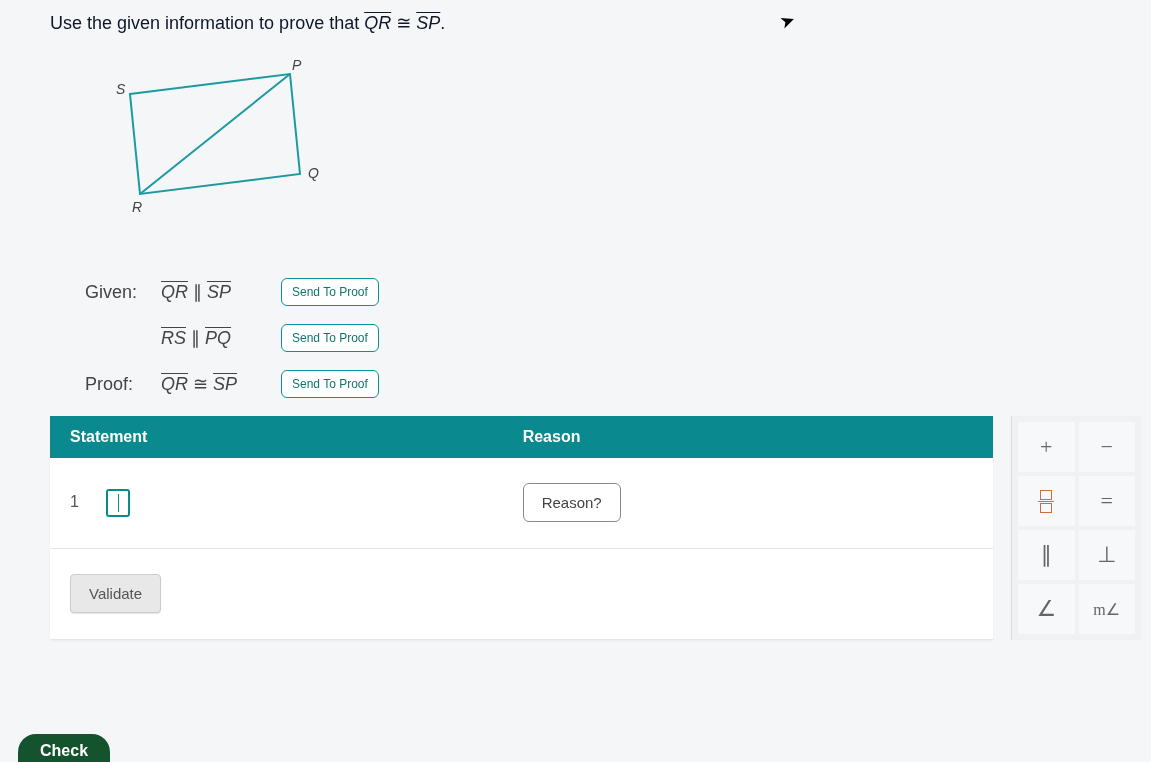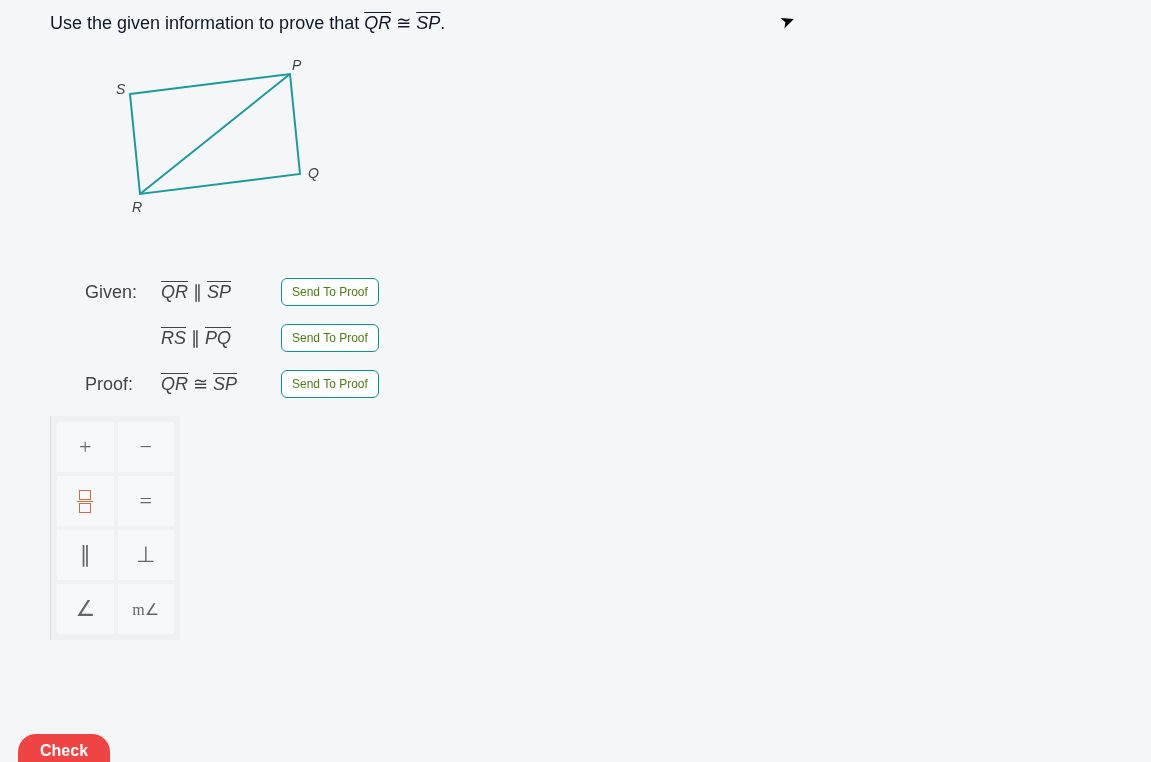--- a/index.html
+++ b/index.html
@@ -43,21 +43,21 @@
   .given-label {
     width: 70px;
     text-align: left;
     margin-right: 6px;
   }
   .given-expr {
     width: 110px;
   }
   .send-btn {
     border: 1px solid #0a9396;
-    color: #4d7c0f;
+    color: #0f766e;
     background: #fff;
     border-radius: 6px;
     padding: 6px 10px;
     font-size: 12px;
     cursor: pointer;
     margin-left: 10px;
   }
   .proof-area {
     display: flex;
     margin: 18px 10px 0 50px;
@@ -145,21 +145,21 @@
     justify-content: center;
     font-size: 22px;
     color: #666;
     cursor: pointer;
     font-family: "Times New Roman", serif;
   }
   .check-btn {
     position: absolute;
     bottom: 0;
     left: 18px;
-    background: #ef4444;
+    background: #14532d;
     color: #fff;
     border: none;
     border-radius: 18px 18px 0 0;
     padding: 8px 22px 2px 22px;
     font-size: 16px;
     font-weight: 600;
     cursor: pointer;
   }
   .cursor-arrow {
     position: absolute;
@@ -226,20 +226,44 @@
       <span class="given-label">Proof:</span>
       <span class="given-expr">
         <span class="overline">QR</span><span> ≅ </span><span class="overline">SP</span>
       </span>
       <button class="send-btn">Send To Proof</button>
     </div>
   </div>
 </div>
 
 <div class="proof-area">
+  <table class="proof-table">
+    <thead>
+      <tr>
+        <th style="width:48%">Statement</th>
+        <th>Reason</th>
+      </tr>
+    </thead>
+    <tbody>
+      <tr>
+        <td>
+          <span class="row-num">1</span>
+          <span class="stmt-input"></span>
+        </td>
+        <td>
+          <button class="reason-btn">Reason?</button>
+        </td>
+      </tr>
+      <tr>
+        <td colspan="2">
+          <button class="validate-btn">Validate</button>
+        </td>
+      </tr>
+    </tbody>
+  </table>
 
   <div class="palette">
     <div class="palette-btn">+</div>
     <div class="palette-btn">−</div>
     <div class="palette-btn">
       <div class="frac-icon">
         <div class="top"></div>
           <div class="bar"></div>
           <div class="bot"></div>
       </div>

